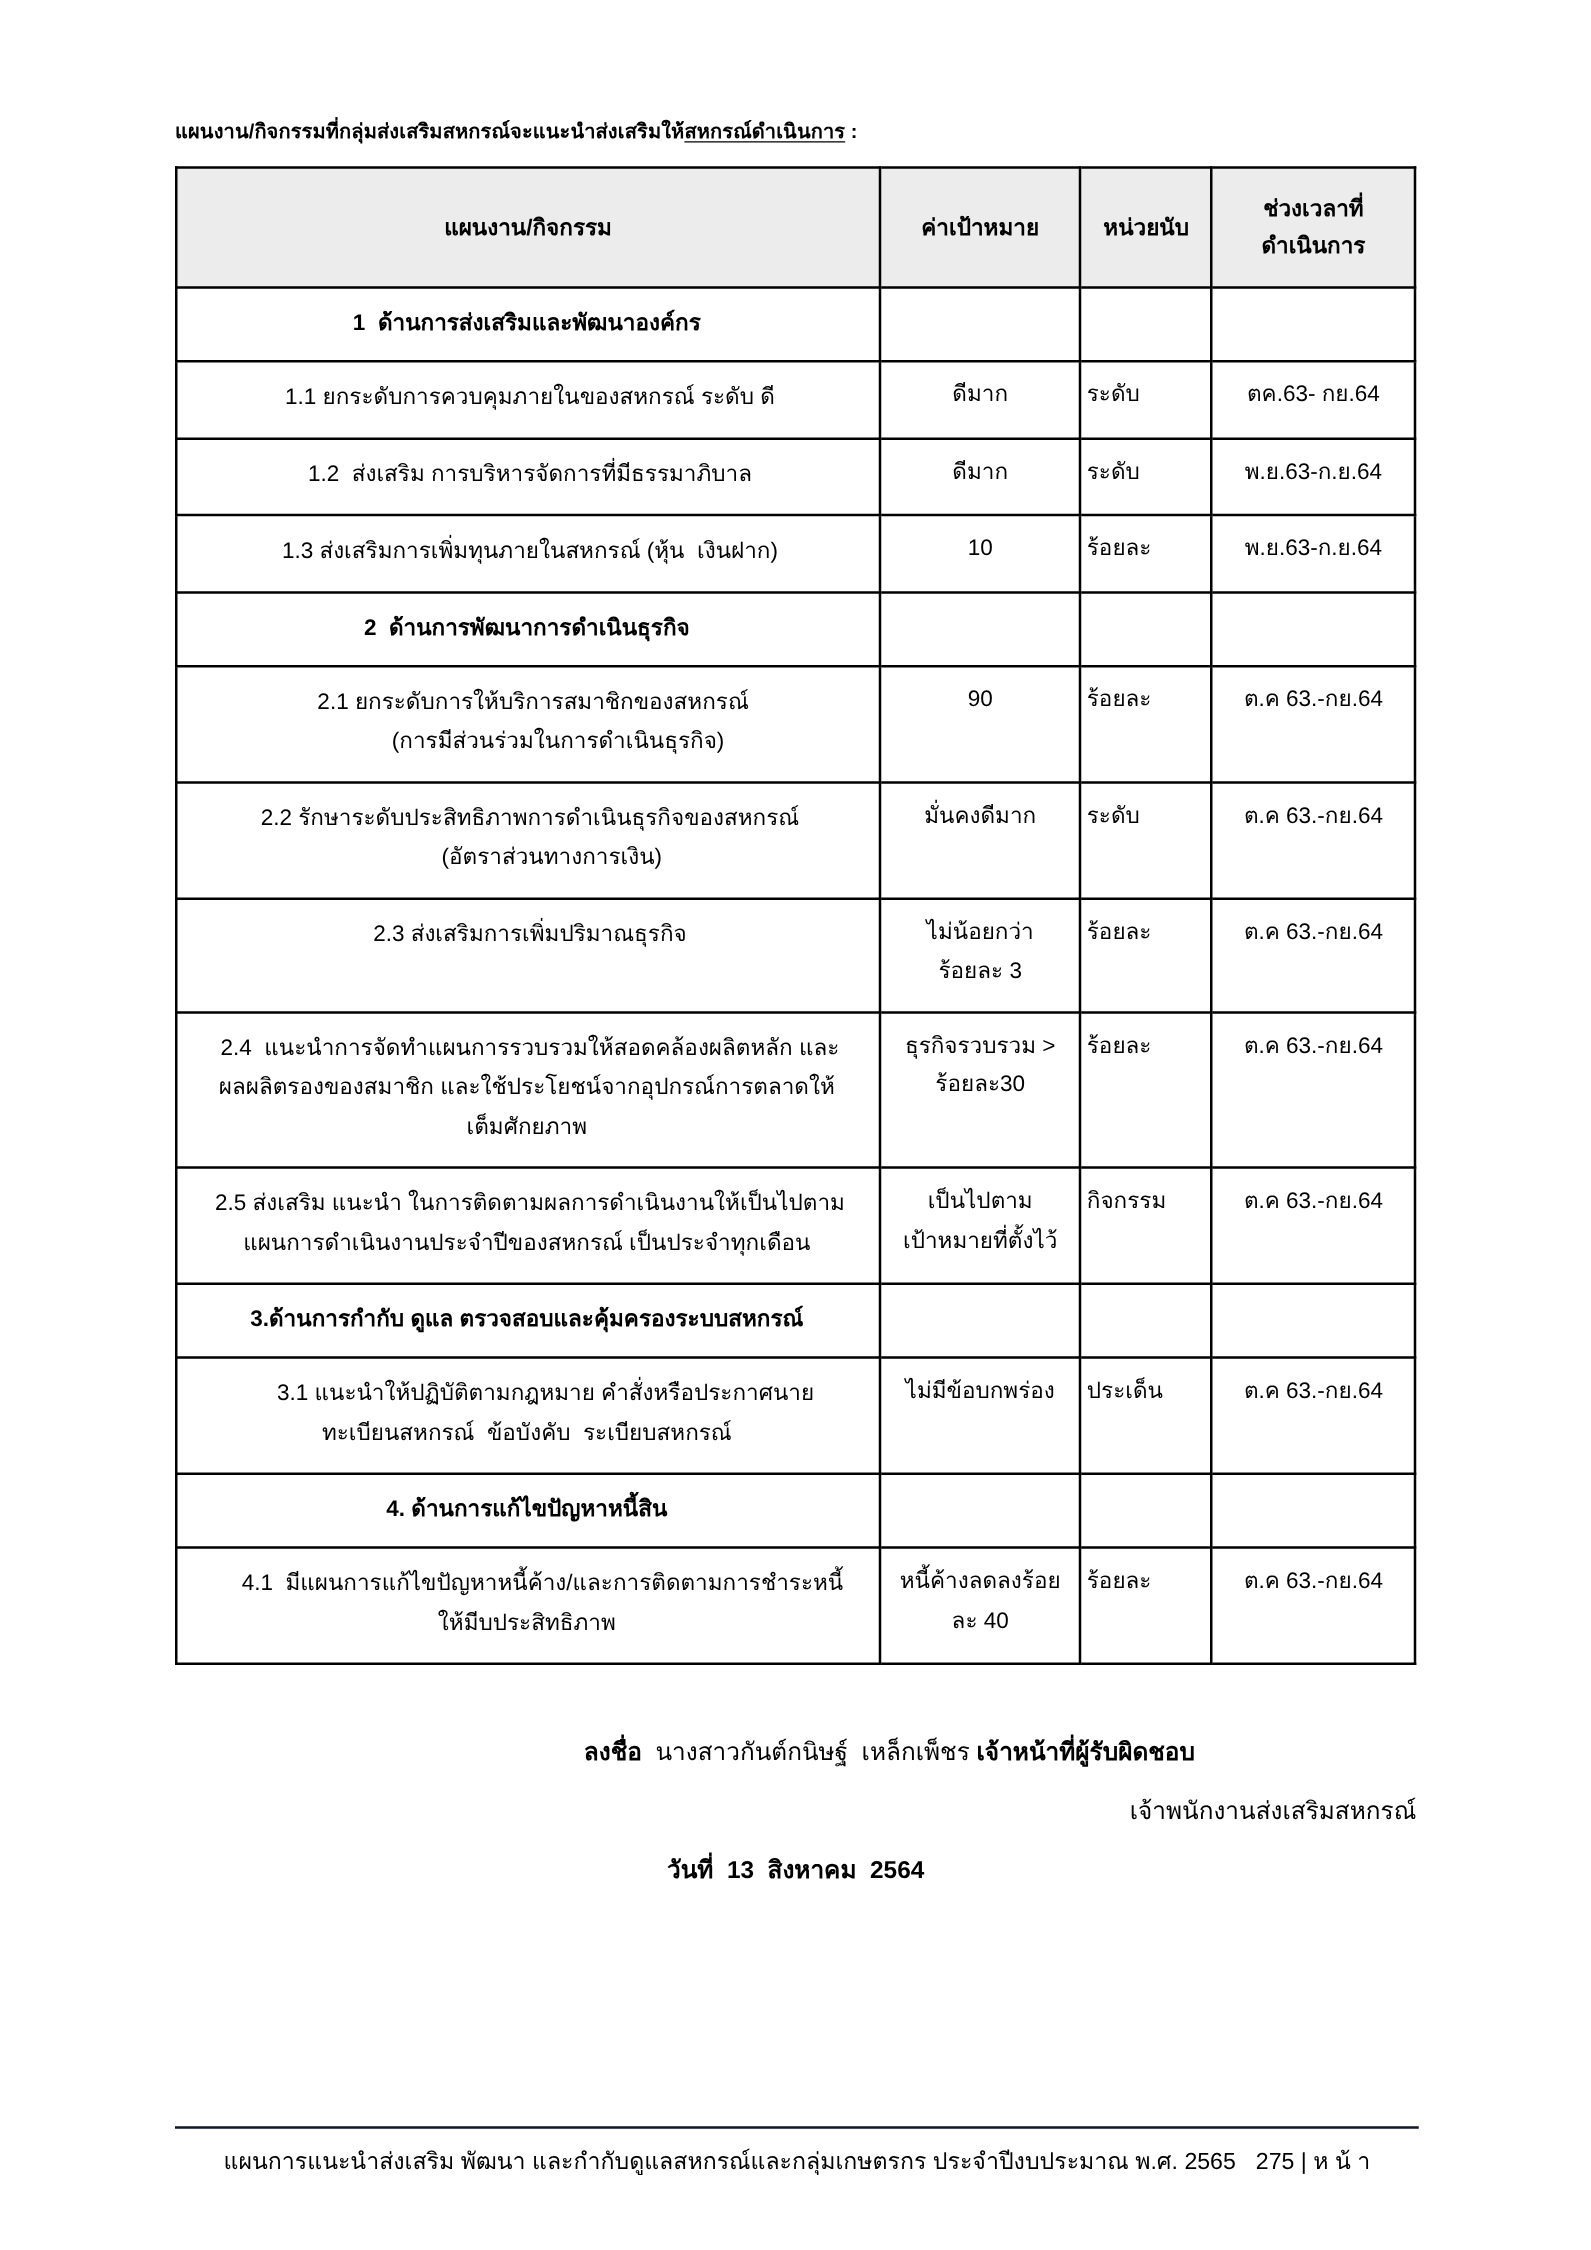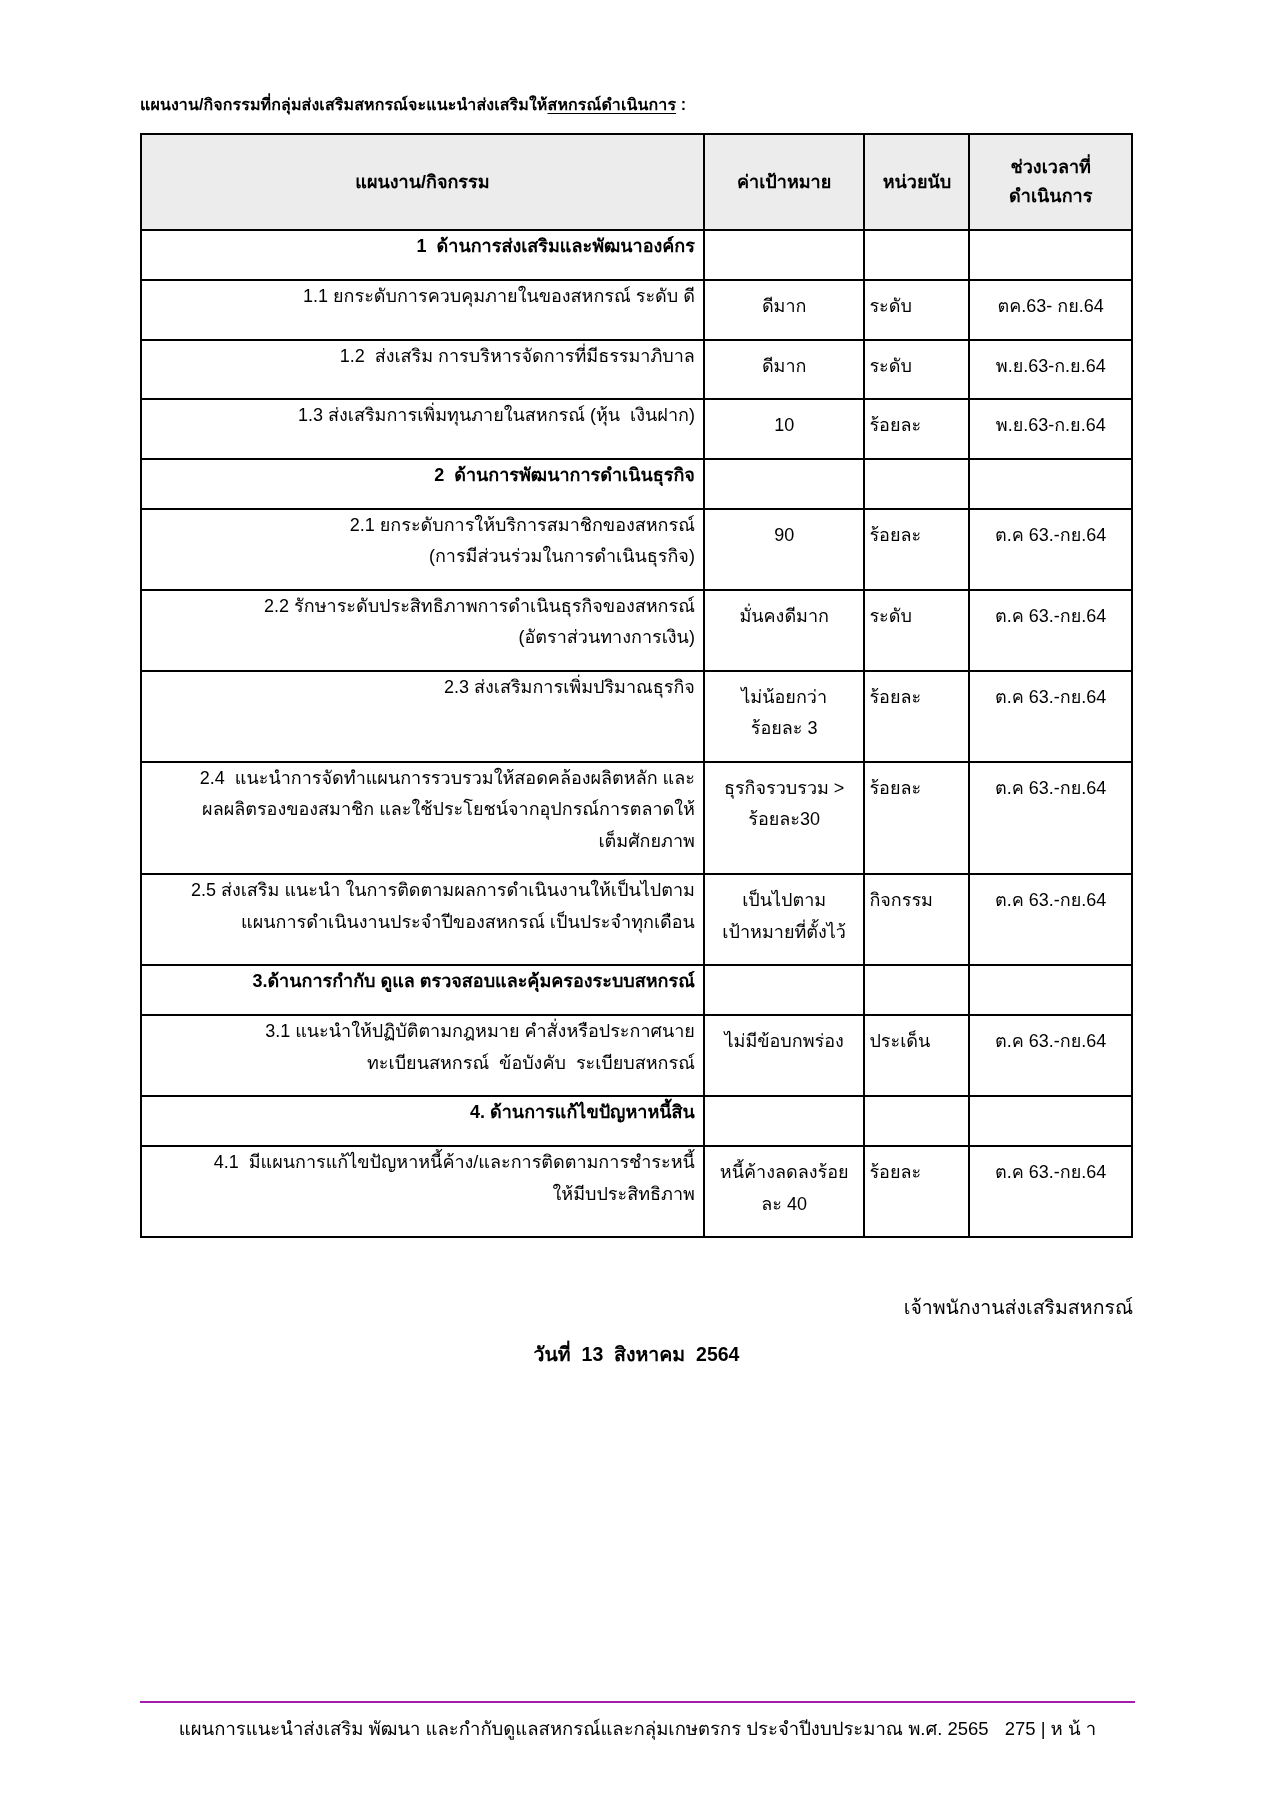--- a/index.html
+++ b/index.html
@@ -15,39 +15,39 @@
   .doc-title { font-size:16px; font-weight:bold; margin-bottom:16px; letter-spacing:0.1px; }
   .doc-title .u { text-decoration:underline; text-underline-offset:3px; }
 
   table.plan { border-collapse:collapse; width:100%; table-layout:fixed; font-size:18px; }
   .plan th, .plan td { border:2px solid #000; vertical-align:top; }
   .plan thead th {
     background:#ececec; font-weight:bold; text-align:center; vertical-align:middle;
     height:96px; padding:6px; white-space:pre-line; line-height:1.6;
   }
   .plan td { background:#fff; }
-  td.c-activity { padding:0 8px 16px 6px; text-align:right;margin-top:11px; }
+  td.c-activity { padding:12px 8px 16px 6px; text-align:center;margin-top:11px; }
   td.c-target  { padding:10px 4px 16px; text-align:center; }
   td.c-unit    { padding:10px 4px 16px; }
   td.c-period  { padding:10px 4px 16px; text-align:center; }
   .line { white-space:pre-wrap; line-height:1.75; }
   tr.item td { height:54px; }
   tr.section td { height:50px; }
   tr.section .line { font-weight:bold; line-height:1.5; padding-top:2px; }
 
   .signature { margin-top:54px; font-size:19.5px; width:100%; }
   .signature .bold { font-weight:bold; }
   .sig-line1 { text-align:center; padding-left:150px; }
   .sig-line1 span { white-space:pre; }
   .sig-line2 { text-align:right; margin-top:16px; }
   .sig-line3 { text-align:center; margin-top:16px; white-space:pre;font-weight:bold; }
 
   .footer {
     position:absolute; left:140px; top:1701px; width:995px;
-    border-top:2px solid #a21caf; padding-top:11px;
+    border-top:2px solid #0f172a; padding-top:11px;
     text-align:center; font-size:18.5px; white-space:pre;
   }
   .footer-page { margin-left:16px; }
 </style>
 </head>
 <body>
 
 <div class="page">
   <div class="content">
 
@@ -250,20 +250,21 @@
               <div class="line">ร้อยละ</div>
             </td>
             <td class="c-period">
               <div class="line">ต.ค 63.-กย.64</div>
             </td>
           </tr>
         </tbody>
     </table>
 
     <div class="signature">
+      <div class="sig-line1"><span class="bold">ลงชื่อ</span><span>  นางสาวกันต์กนิษฐ์  เหล็กเพ็ชร </span><span class="bold">เจ้าหน้าที่ผู้รับผิดชอบ</span></div>
       <div class="sig-line2">เจ้าพนักงานส่งเสริมสหกรณ์</div>
       <div class="sig-line3">วันที่  13  สิงหาคม  2564</div>
     </div>
 
   </div>
 
   <div class="footer"><span>แผนการแนะนำส่งเสริม พัฒนา และกำกับดูแลสหกรณ์และกลุ่มเกษตรกร ประจำปีงบประมาณ พ.ศ. 2565</span><span class="footer-page">275 | ห น้ า</span></div>
 </div>
 
 </body></html>

